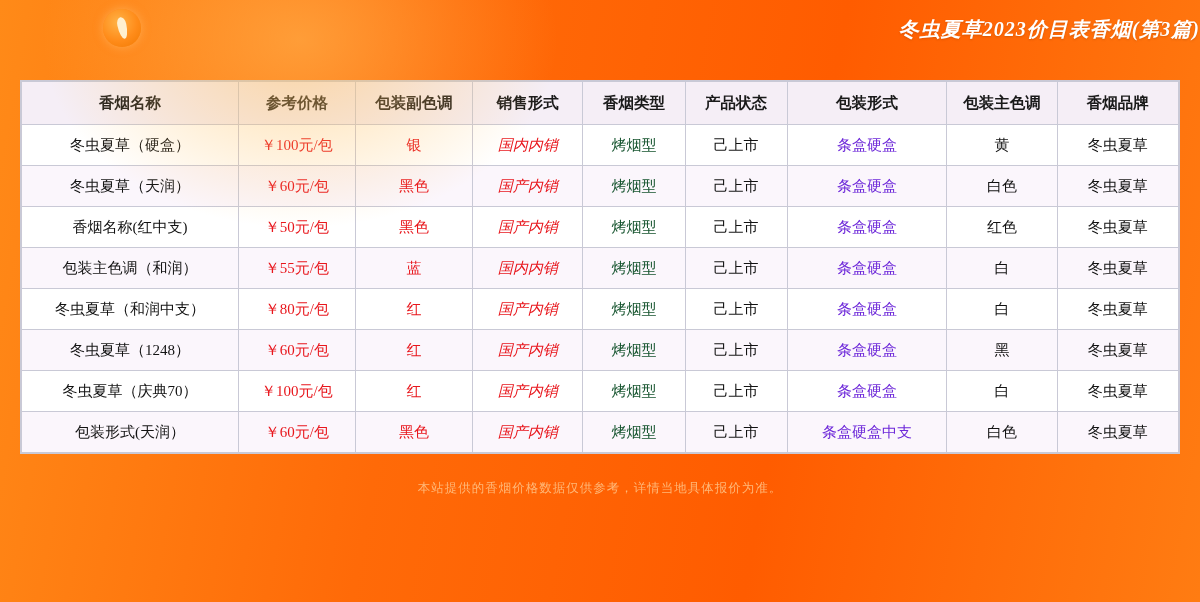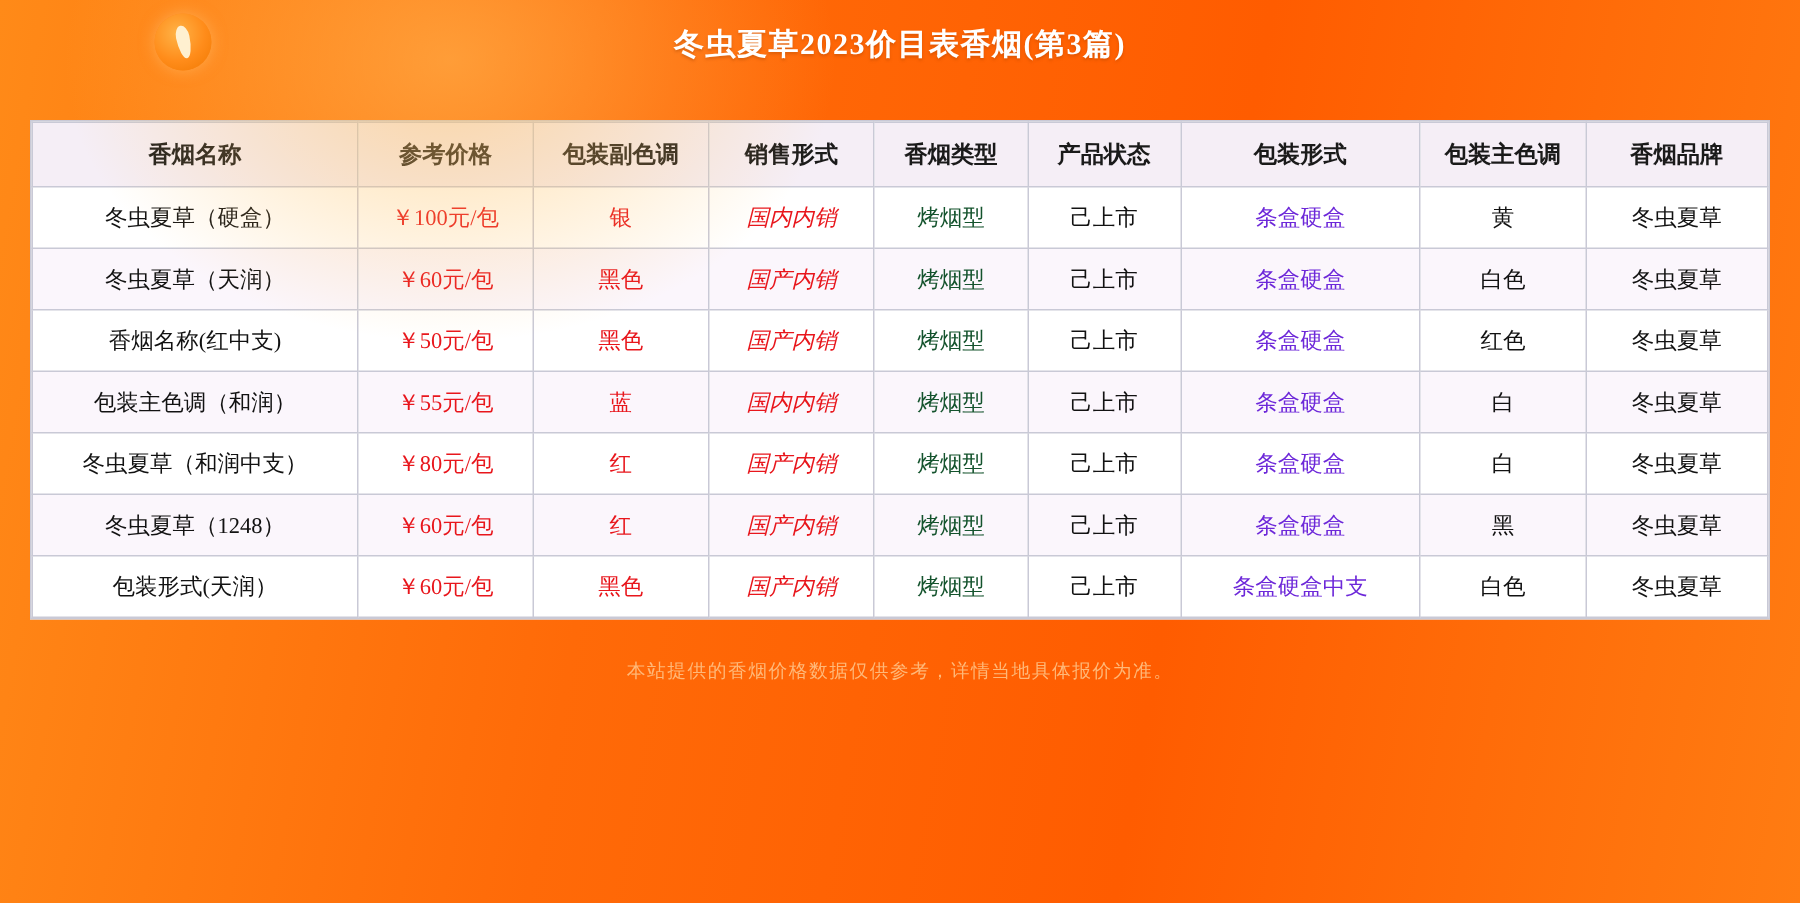--- a/index.html
+++ b/index.html
@@ -28,21 +28,22 @@
     height: 380px;
     border-radius: 50%;
     background: radial-gradient(ellipse at center, rgba(255,190,90,0.55) 0%, rgba(255,140,30,0.0) 70%);
     pointer-events: none;
   }
   .header {
     position: relative;
     height: 58px;
     display: flex;
     align-items: center;
-    justify-content: center;
+    justify-content: flex-end;
+    font-style: italic;
   }
   .logo {
     position: absolute;
     left: 100px;
     top: 6px;
     width: 44px;
     height: 44px;
     display: flex;
     align-items: center;
     justify-content: center;
@@ -235,20 +236,31 @@
           <td class="c-price">￥60元/包</td>
           <td class="c-sub">红</td>
           <td class="c-sale">国产内销</td>
           <td class="c-type">烤烟型</td>
           <td class="c-status">己上市</td>
           <td class="c-pkg">条盒硬盒</td>
           <td class="c-main">黑</td>
           <td class="c-brand">冬虫夏草</td>
         </tr>
         <tr>
+          <td class="c-name">冬虫夏草（庆典70）</td>
+          <td class="c-price">￥100元/包</td>
+          <td class="c-sub">红</td>
+          <td class="c-sale">国产内销</td>
+          <td class="c-type">烤烟型</td>
+          <td class="c-status">己上市</td>
+          <td class="c-pkg">条盒硬盒</td>
+          <td class="c-main">白</td>
+          <td class="c-brand">冬虫夏草</td>
+        </tr>
+        <tr>
           <td class="c-name">包装形式(天润）</td>
           <td class="c-price">￥60元/包</td>
           <td class="c-sub">黑色</td>
           <td class="c-sale">国产内销</td>
           <td class="c-type">烤烟型</td>
           <td class="c-status">己上市</td>
           <td class="c-pkg">条盒硬盒中支</td>
           <td class="c-main">白色</td>
           <td class="c-brand">冬虫夏草</td>
         </tr>

